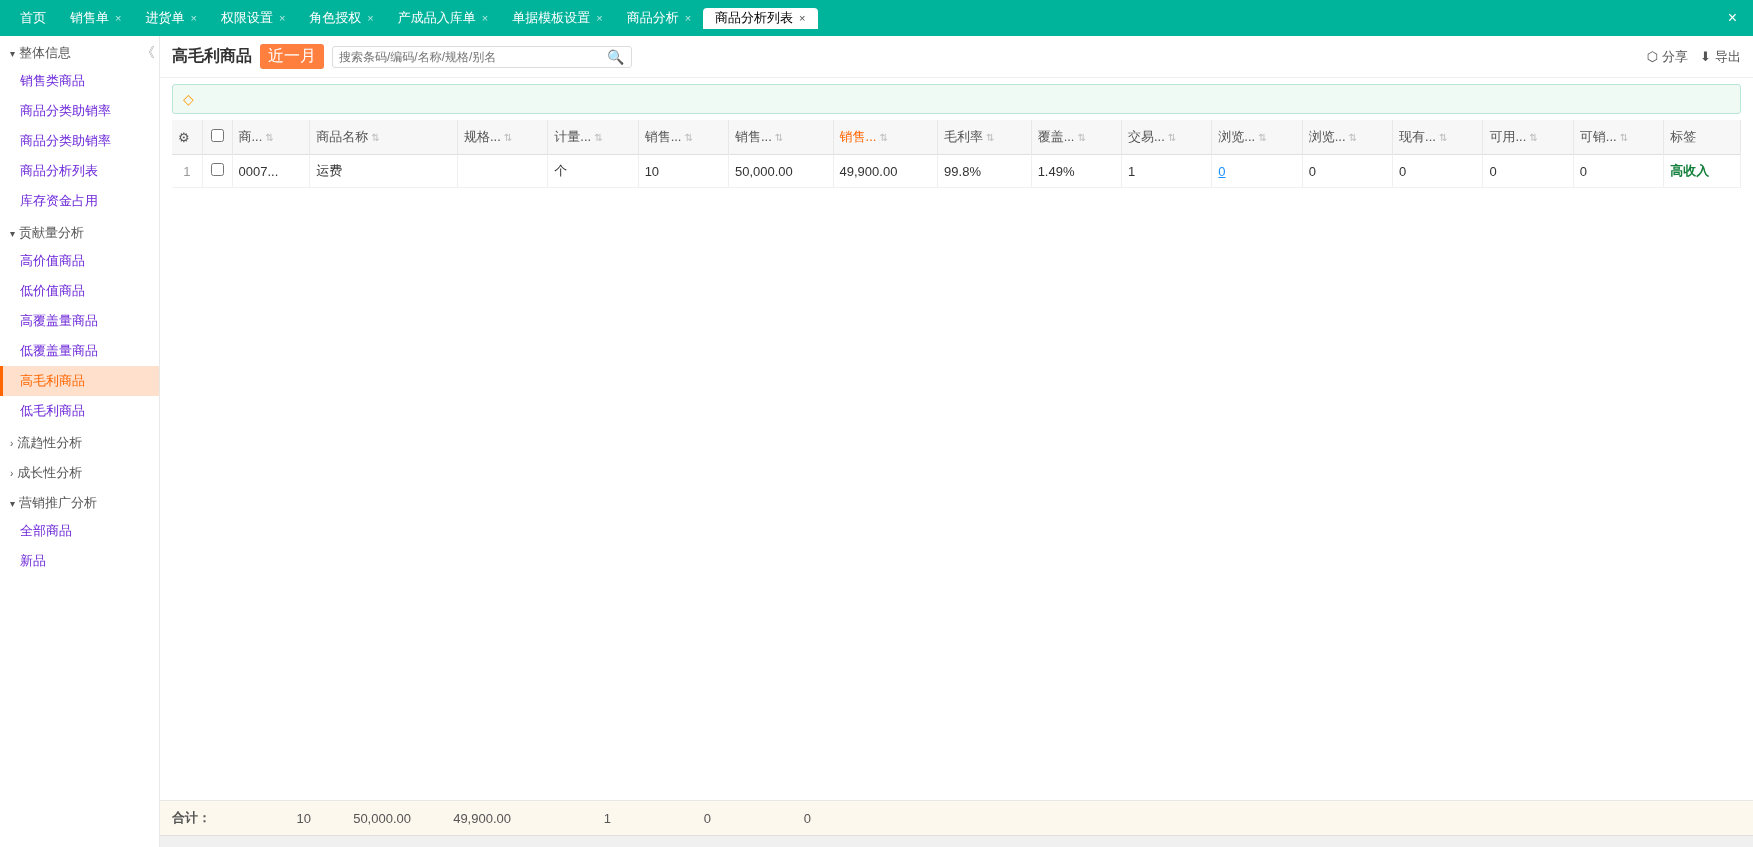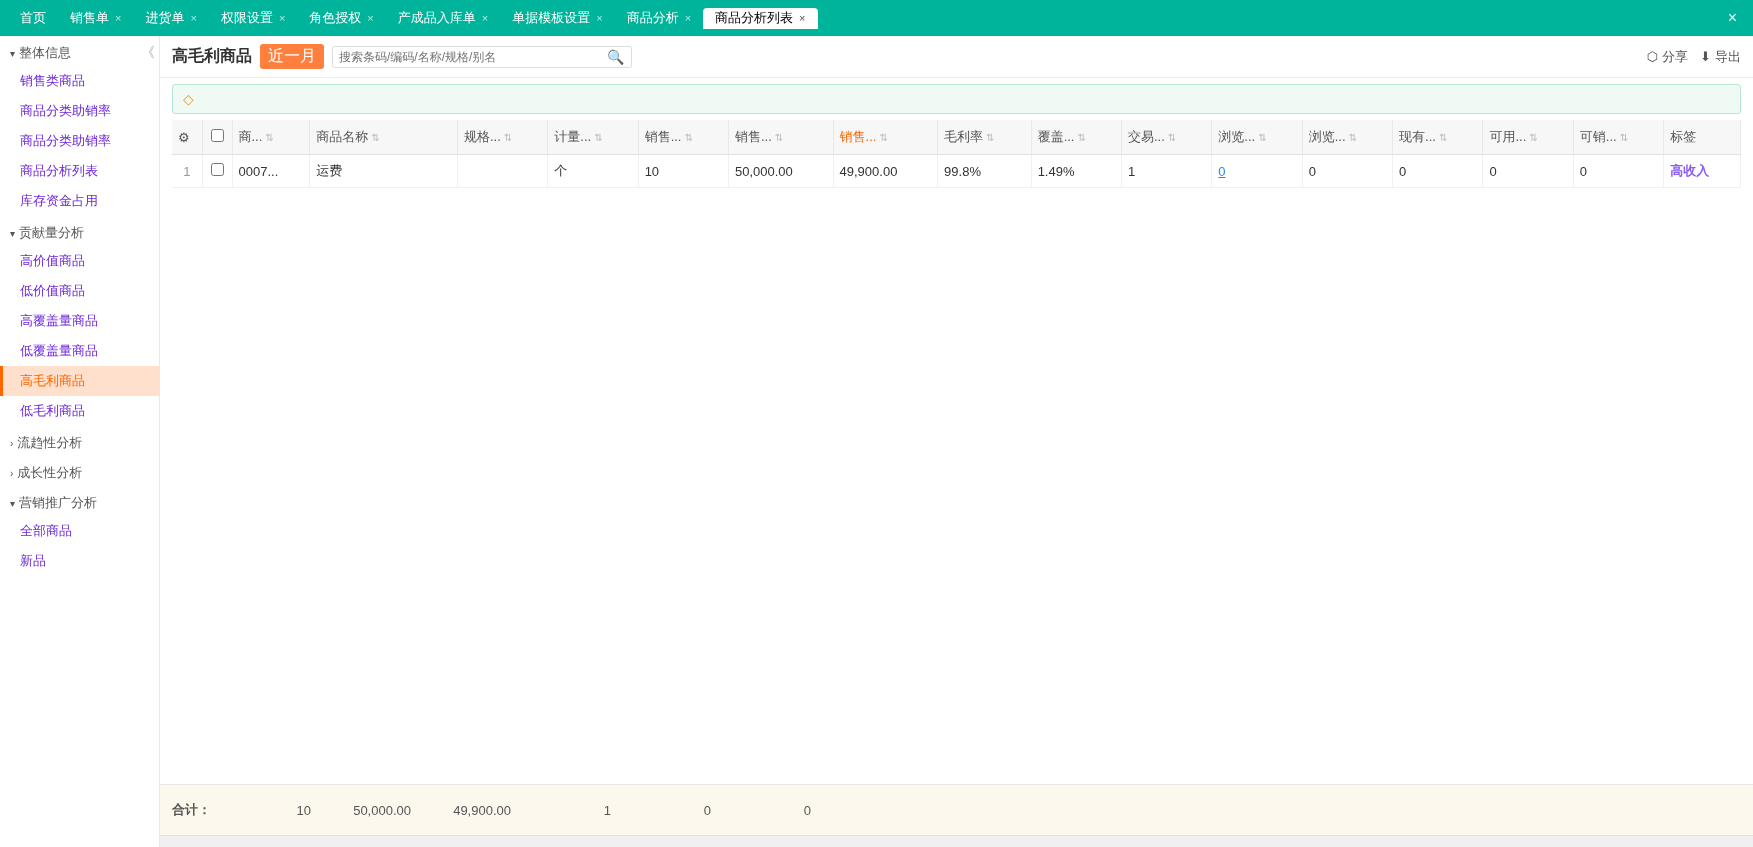--- a/index.html
+++ b/index.html
@@ -200,28 +200,28 @@
     .th-inner { display: flex; align-items: center; gap: 3px; }
     .sort-icon { color: #bbb; font-size: 10px; }
     tbody tr { border-bottom: 1px solid #f0f0f0; }
     tbody td {
       padding: 7px 6px;
       color: #333;
       border-right: 1px solid #f0f0f0;
       white-space: nowrap;
     }
     .row-num { color: #999; text-align: center; }
-    .tag-high { color: #8b5cf6; font-weight: bold; }
+    .tag-high { color: #15803d; font-weight: bold; }
     .link-style { color: #1890ff; text-decoration: underline; cursor: pointer; }
 
     
     .footer-summary {
       background: #fdf8ee;
       border-top: 1px solid #e8e8e8;
-      padding: 16px 12px;
+      padding: 8px 12px;
       display: flex;
       align-items: center;
       flex-shrink: 0;
       font-size: 12px;
       color: #555;
       gap: 20px;
     }
     .summary-label { font-weight: bold; color: #555; }
     .summary-val { min-width: 80px; text-align: right; display: inline-block; }
 

